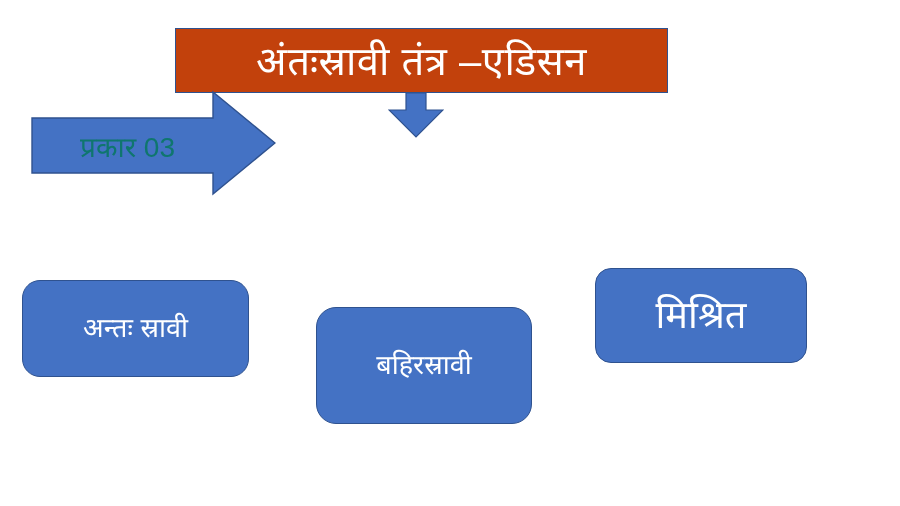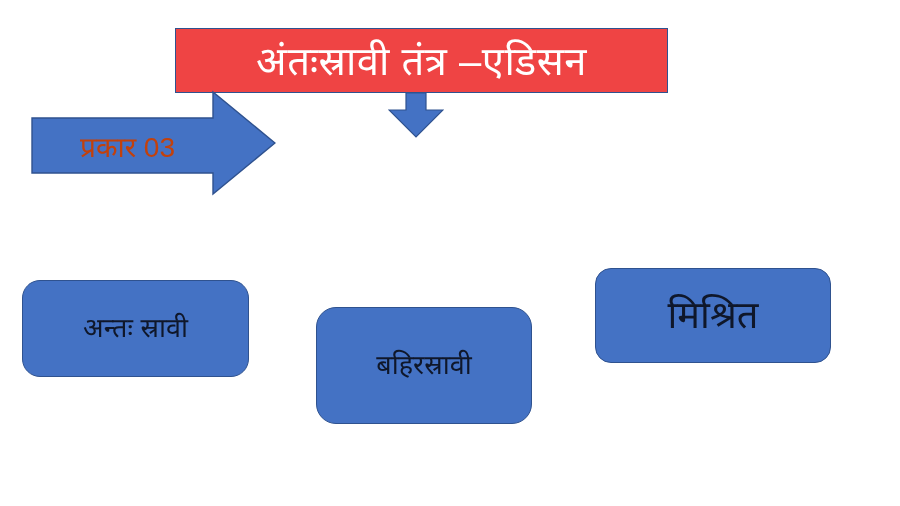--- a/index.html
+++ b/index.html
@@ -18,21 +18,21 @@
     overflow: hidden;
   }
 
   
   .title-banner {
     position: absolute;
     left: 175px;
     top: 28px;
     width: 493px;
     height: 65px;
-    background: #ef4444;
+    background: #c2410c;
     border: 1px solid #2F528F;
     box-sizing: border-box;
     display: flex;
     align-items: center;
     justify-content: center;
   }
   .title-banner .title-text {
     color: #ffffff;
     font-size: 40px;
     line-height: 1;
@@ -60,37 +60,37 @@
   }
   .right-arrow-label {
     position: absolute;
     left: 40px;
     top: 118px;
     width: 175px;
     height: 56px;
     display: flex;
     align-items: center;
     justify-content: center;
-    color: #c2410c;
+    color: #0f766e;
     font-size: 28px;
     white-space: nowrap;
     pointer-events: none;
   }
 
   
   .cat-box {
     position: absolute;
     background: #4472C4;
     border: 1px solid #2F528F;
     border-radius: 16px;
     box-sizing: border-box;
     display: flex;
     align-items: center;
     justify-content: center;
-    color: #0f172a;
+    color: #ffffff;
     text-align: right;
   }
   .cat-box .cat-label {
     display: block;
     padding: 0 8px;
     line-height: 1.1;
     white-space: nowrap;
   }
 
   #cat-box-1 {
@@ -108,21 +108,21 @@
     width: 216px;
     height: 117px;
     border-radius: 20px;
     margin-top: 40px;
   }
   #cat-box-2 .cat-label { font-size: 27px; }
 
   #cat-box-3 {
     left: 595px;
     top: 268px;
-    width: 236px;
+    width: 212px;
     height: 95px;
     border-radius: 16px;
   }
   #cat-box-3 .cat-label { font-size: 38px; }
 </style>
 </head>
 <body>
 
 <div id="slide">
 

